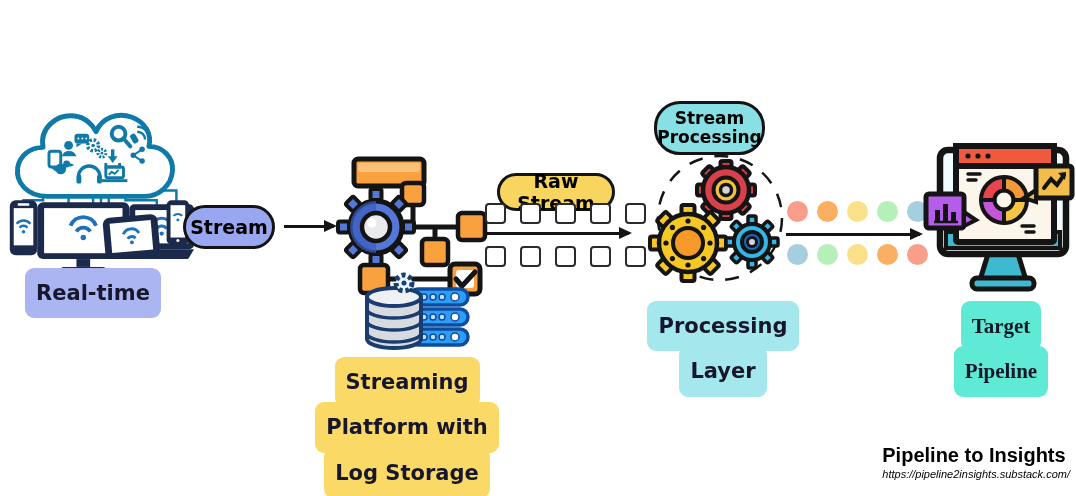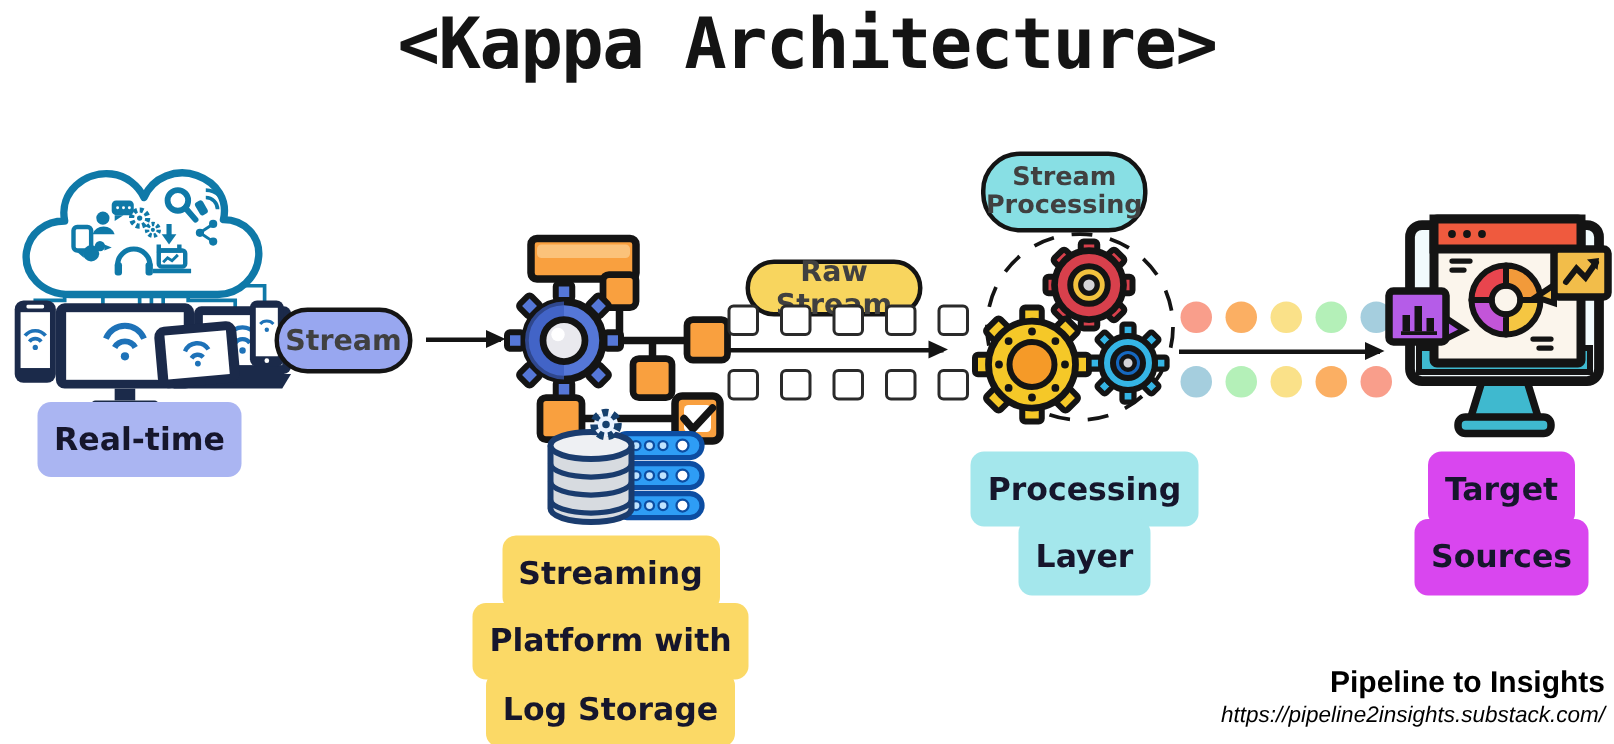--- a/index.html
+++ b/index.html
@@ -8,61 +8,60 @@
   .title{position:absolute;left:0;right:0;top:2px;margin:0;text-align:center;
          font-family:"DejaVu Sans Mono",monospace;font-weight:bold;font-size:47px;
          letter-spacing:-1px;color:#141414;}
   svg{position:absolute;overflow:visible;}
   .ic-sources{left:0;top:106px;width:196px;height:167px;}
   .ic-platform{left:338px;top:143px;width:152px;height:214px;}
   .ic-gears{left:638px;top:150px;width:160px;height:152px;}
   .ic-target{left:924px;top:142px;width:152px;height:160px;}
 
   .pill{position:absolute;display:flex;flex-direction:column;align-items:center;justify-content:center;
-        border:3.5px solid #141414;border-radius:26px;font-weight:bold;color:#404040;
+        border:3.5px solid #141414;border-radius:26px;font-weight:bold;color:#000000;
         font-family:"DejaVu Sans",sans-serif;text-align:center;}
   .pill-stream{left:183px;top:205px;width:86px;height:38px;background:#98a7f0;font-size:19px;}
   .pill-raw{left:497px;top:173px;width:112px;height:32px;background:#f8d55e;font-size:19px;}
   .pill-sp{left:654px;top:101px;width:105px;height:48px;background:#88dfe4;font-size:17px;line-height:1.1;}
 
   .hl{position:absolute;display:flex;flex-direction:column;align-items:center;
       font-weight:bold;font-size:21px;color:#16162c;line-height:1.25;}
   .hl span{padding:12px 11px;border-radius:9px;white-space:nowrap;}
   .hl span + span{margin-top:-5px;}
   .hl-sources{left:8px;top:268px;width:170px;}  .hl-sources span{background:#aab5f2;}
   .hl-platform{left:318px;top:357px;width:178px;} .hl-platform span{background:#fbd966;}
   .hl-processing{left:650px;top:301px;width:146px;} .hl-processing span{background:#a4e7ec;}
-  .hl-target{left:928px;top:301px;width:146px;}  .hl-target span{background:#d946ef;}
+  .hl-target{left:928px;top:301px;width:146px;}  .hl-target span{background:#5eead4;font-family:Liberation Serif, serif;}
 
   .arrow{position:absolute;height:0;border-top:3.5px solid #141414;}
   .arrow::after{content:"";position:absolute;right:-3px;top:-8px;width:0;height:0;
         border-left:13px solid #141414;border-top:6.3px solid transparent;border-bottom:6.3px solid transparent;}
   .a1{left:284px;top:225px;width:50px;}
   .a2{left:484px;top:232px;width:145px;}
   .a3{left:786px;top:233px;width:134px;}
 
   .sq-row,.dot-row{position:absolute;display:flex;}
   .sq-row{gap:14px;}
   .sq{width:17px;height:17px;border:2.5px solid #2a2a2a;border-radius:4px;background:#ffffff;}
   .r1{left:485px;top:203px;} .r2{left:485px;top:246px;}
   .dot-row{gap:9px;}
   .dot{width:21px;height:21px;border-radius:50%;}
   .d1{left:787px;top:201px;} .d2{left:787px;top:244px;}
 
-  .footer{position:absolute;right:6px;top:444px;text-align:right;
+  .footer{position:absolute;right:6px;top:444px;text-align:left;
           font-family:"Liberation Sans",sans-serif;color:#000;}
   .brand{font-size:20px;font-weight:bold;}
-  .url{font-size:15px;font-style:italic;margin-top:1px;}
+  .url{font-size:11px;font-style:italic;margin-top:1px;}
 </style>
 </head>
 <body>
 
 <div class="canvas">
 
-  <h1 class="title">&lt;Kappa Architecture&gt;</h1>
 
   <svg class="ic-sources" viewBox="0 0 200 170">
     <g stroke="#0f79a8" stroke-width="2.5" fill="none">
       <path d="M44,92 V96 H24 V98"></path>
         <path d="M70,92 V100"></path>
         <path d="M95,92 V112"></path>
       <path d="M103,92 V112"></path>
         <path d="M111,92 V116"></path>
         <path d="M128,92 V96 H160 V102"></path>
       <path d="M154,86 H180 V98"></path>
@@ -363,21 +362,21 @@
     <g>
       <rect x="112" y="24" width="36" height="32" rx="3" fill="#f2bd4a" stroke="#141414" stroke-width="5"></rect>
       <polygon points="112,48 100,56 112,60" fill="#f2bd4a" stroke="#141414" stroke-width="4"></polygon>
       <polyline points="120,46 127,37 133,43 140,33" fill="none" stroke="#141414" stroke-width="4" stroke-linecap="round"></polyline>
       <polygon points="134,31 142,30 141,38" fill="#141414"></polygon>
     </g>
   </svg>
 
   <div class="hl hl-target">
     <span>Target</span>
-    <span>Sources</span>
+    <span>Pipeline</span>
   </div>
 
   <div class="footer">
     <div class="brand">Pipeline to Insights</div>
     <div class="url">https://pipeline2insights.substack.com/</div>
   </div>
 
 </div>
 
 </body></html>

